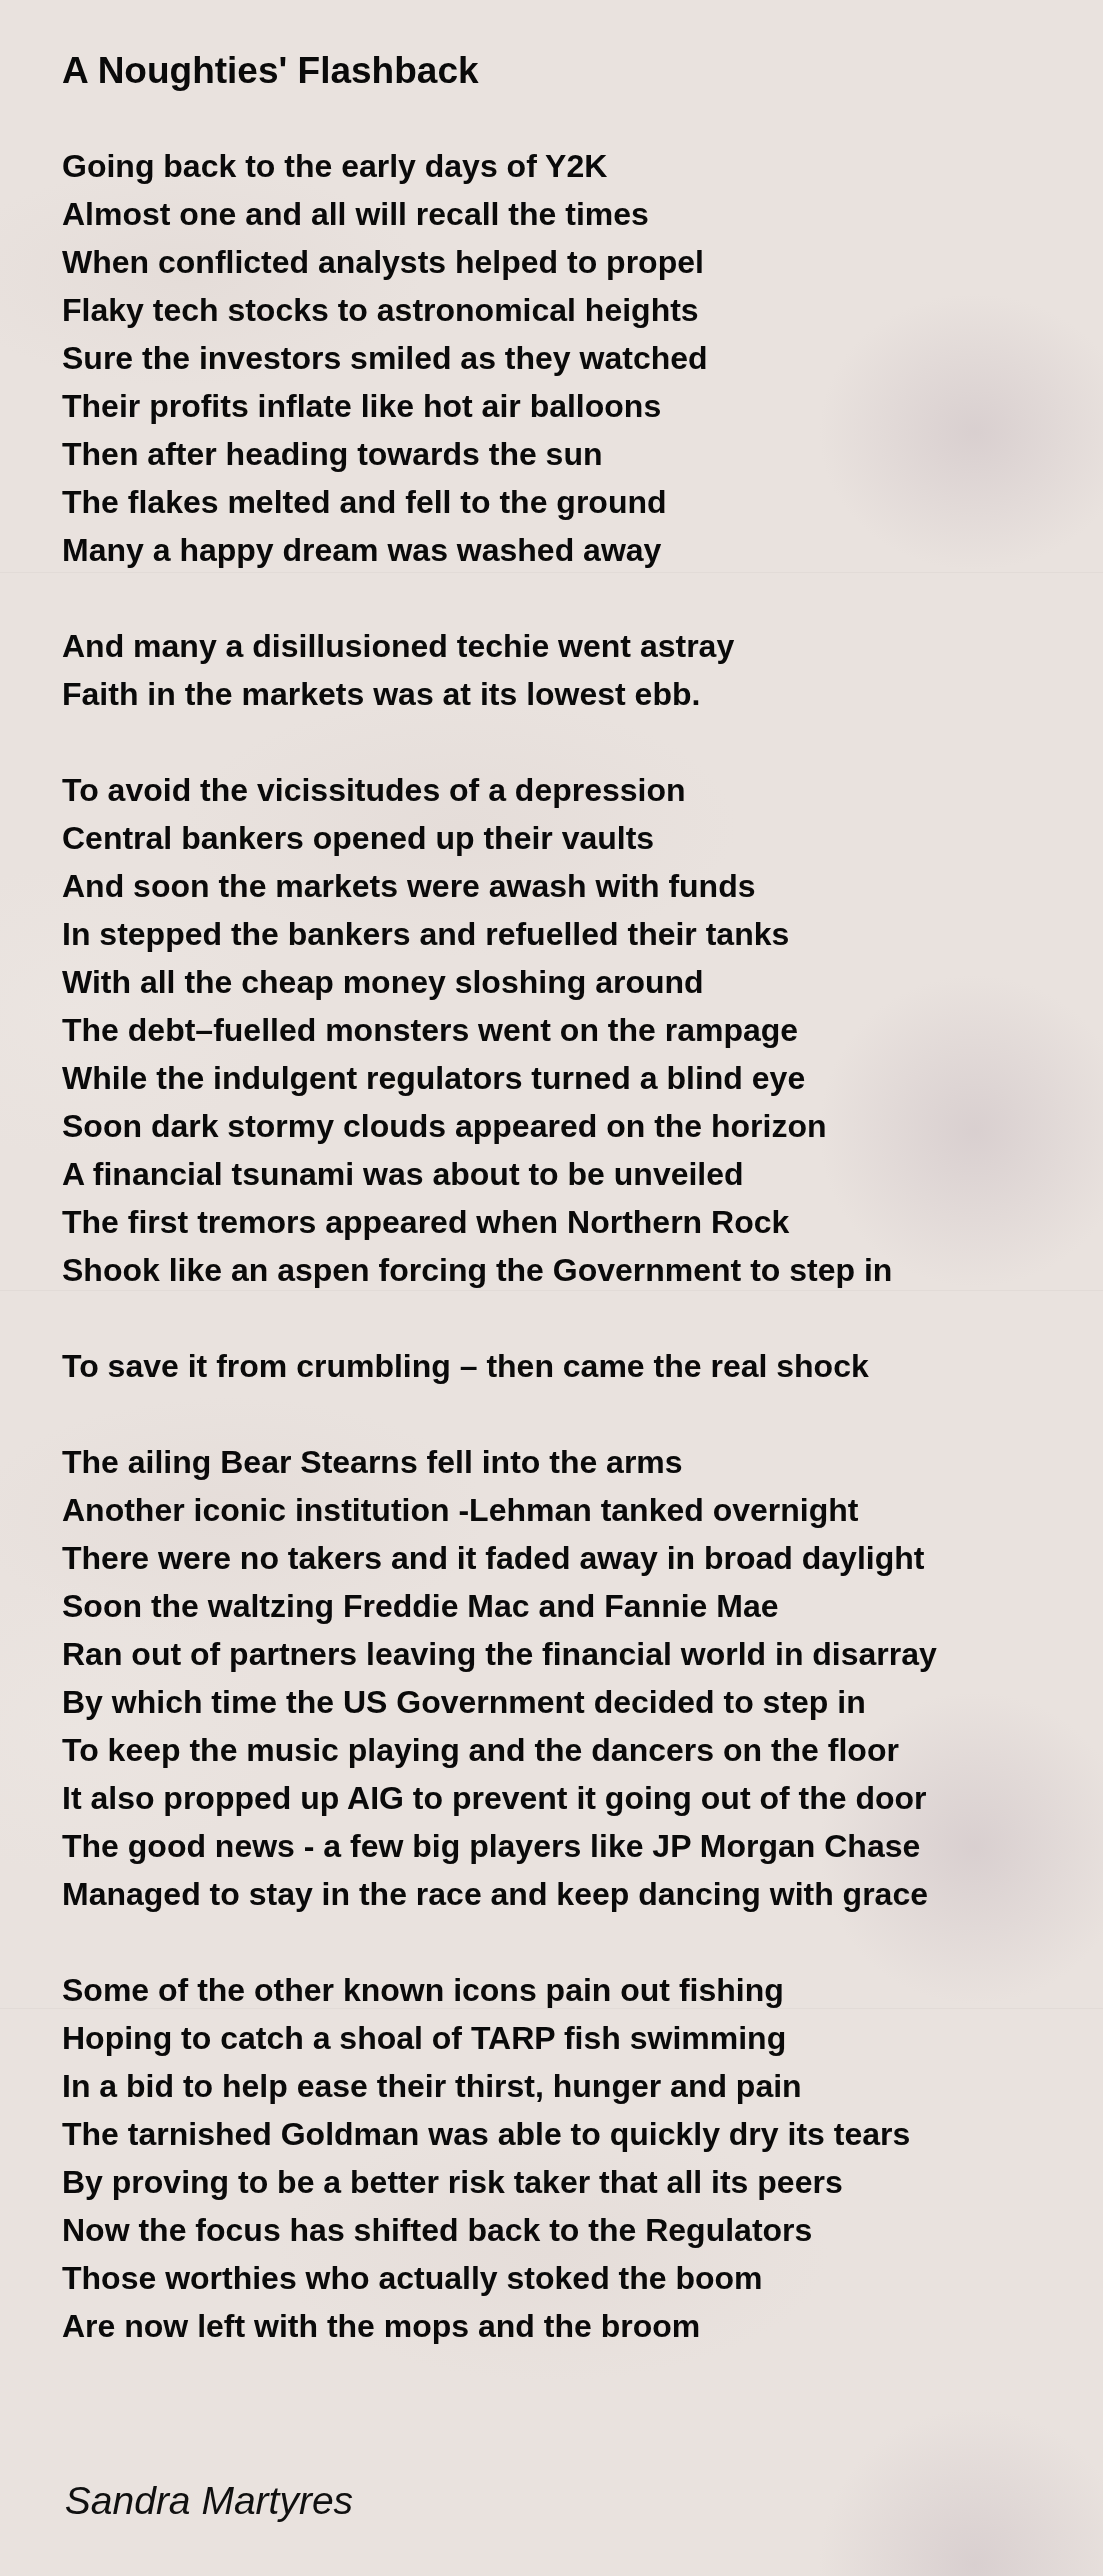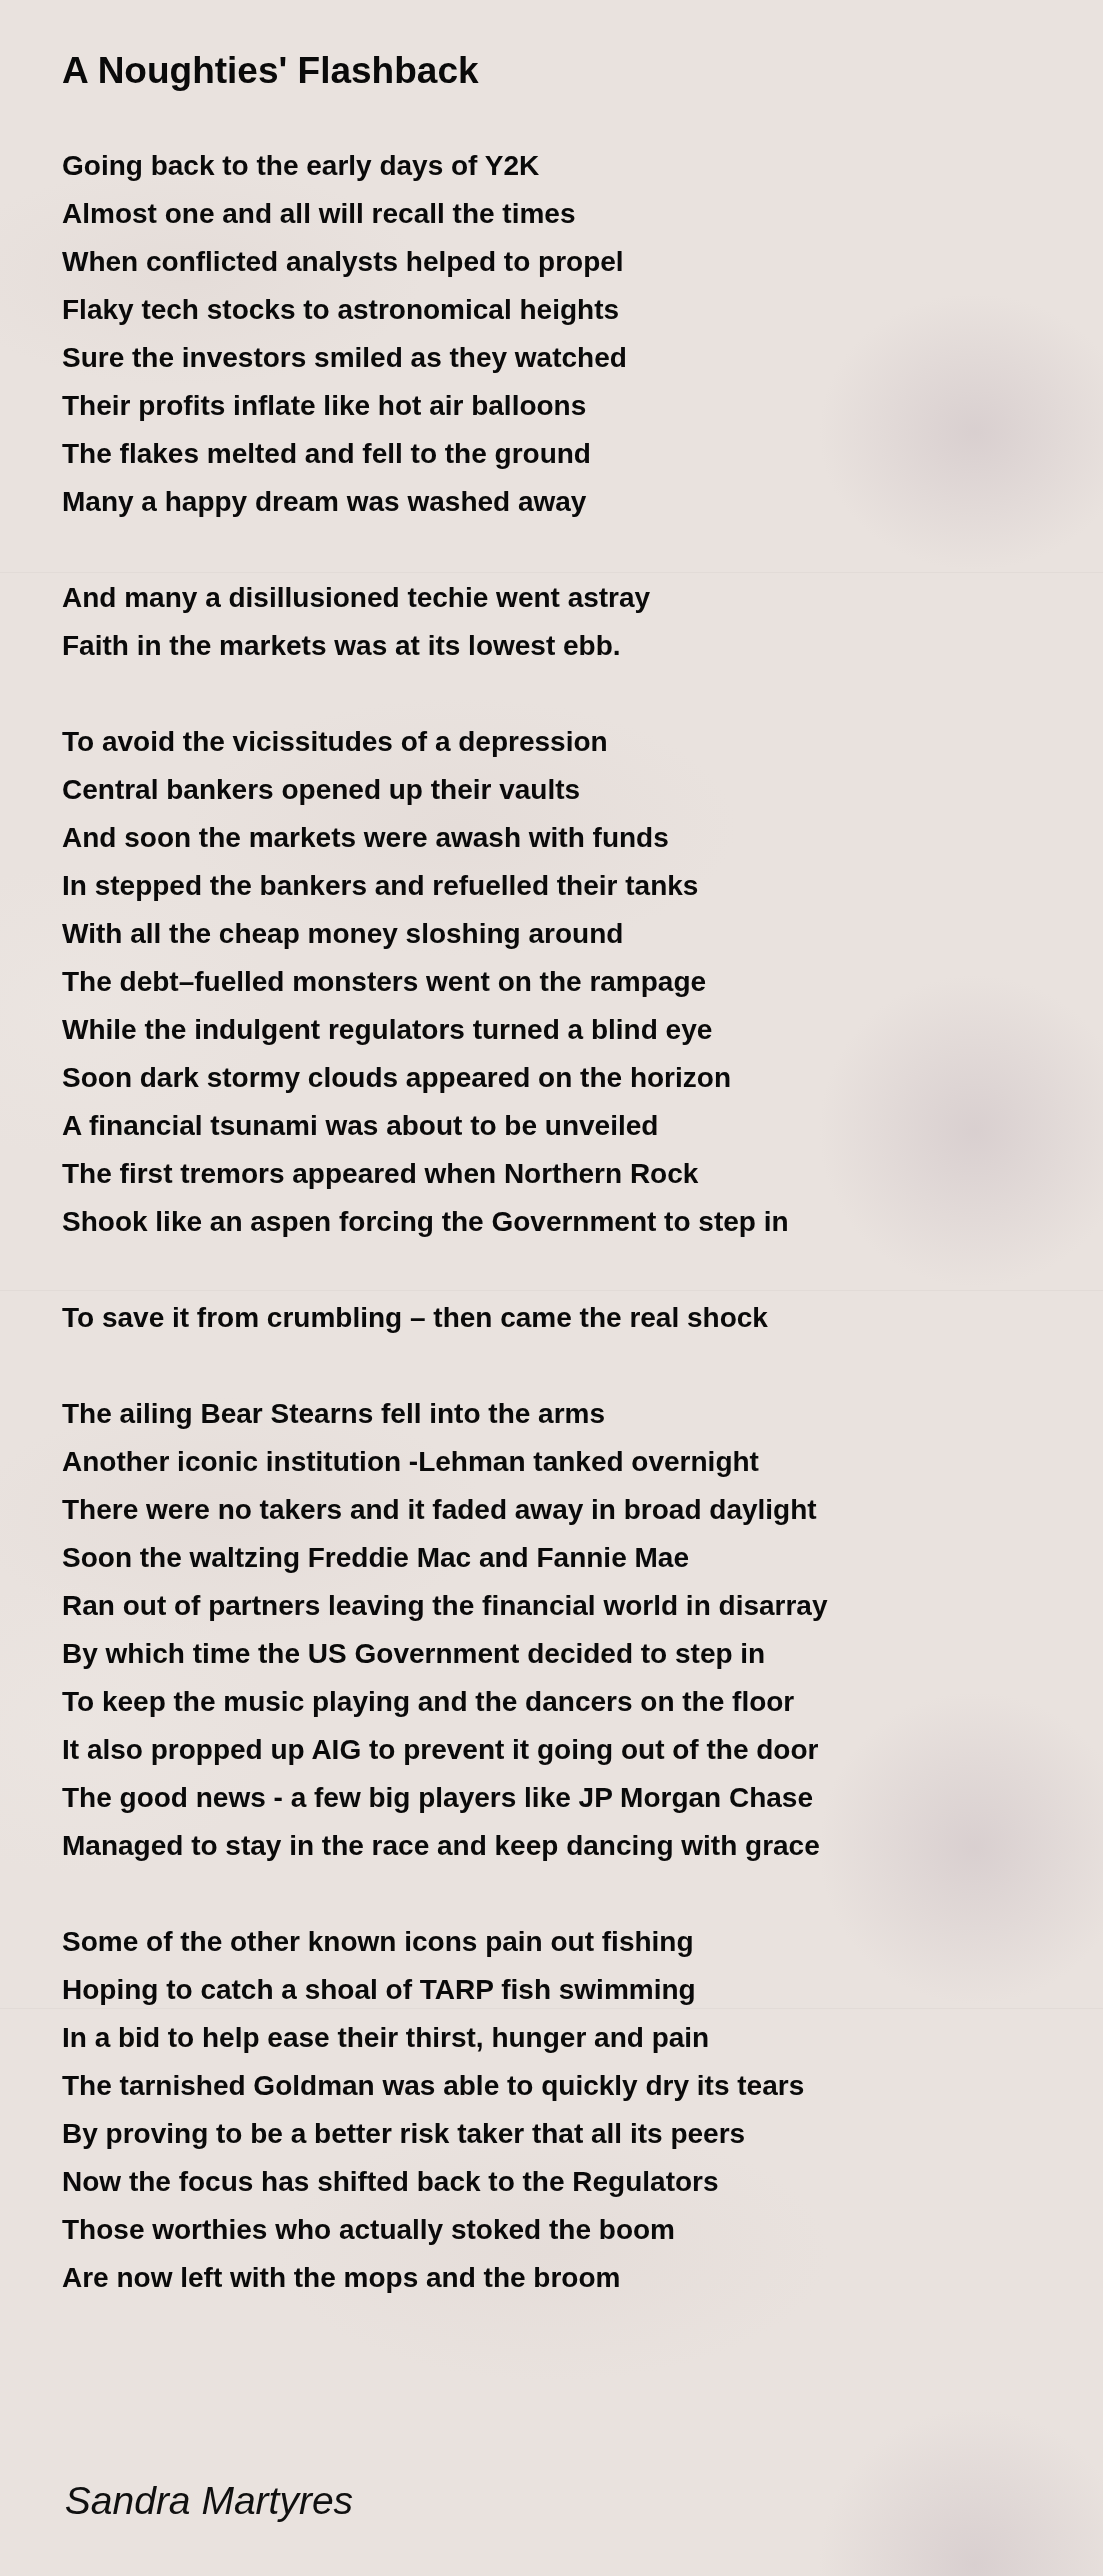--- a/index.html
+++ b/index.html
@@ -63,21 +63,21 @@
     .body {
       position: absolute;
       left: 0;
       top: 142px;
     }
     .stanza {
       margin: 0 0 48px 0;
     }
     .line {
       display: block;
-      font-size: 28px;
+      font-size: 32px;
       font-weight: bold;
       line-height: 48px;
       height: 48px;
       white-space: nowrap;
     }
     .author {
       position: absolute;
       left: 2.8px;
       top: 2479px;
       font-size: 39px;
@@ -100,20 +100,21 @@
   <h1 class="title">A Noughties' Flashback</h1>
 
   <div class="body">
     <div class="stanza">
       <span class="line">Going back to the early days of Y2K</span>
       <span class="line">Almost one and all will recall the times</span>
       <span class="line">When conflicted analysts helped to propel</span>
       <span class="line">Flaky tech stocks to astronomical heights</span>
       <span class="line">Sure the investors smiled as they watched</span>
       <span class="line">Their profits inflate like hot air balloons</span>
+      <span class="line">Then after heading towards the sun</span>
       <span class="line">The flakes melted and fell to the ground</span>
       <span class="line">Many a happy dream was washed away</span>
     </div>
 
     <div class="stanza">
       <span class="line">And many a disillusioned techie went astray</span>
       <span class="line">Faith in the markets was at its lowest ebb.</span>
     </div>
 
     <div class="stanza">

